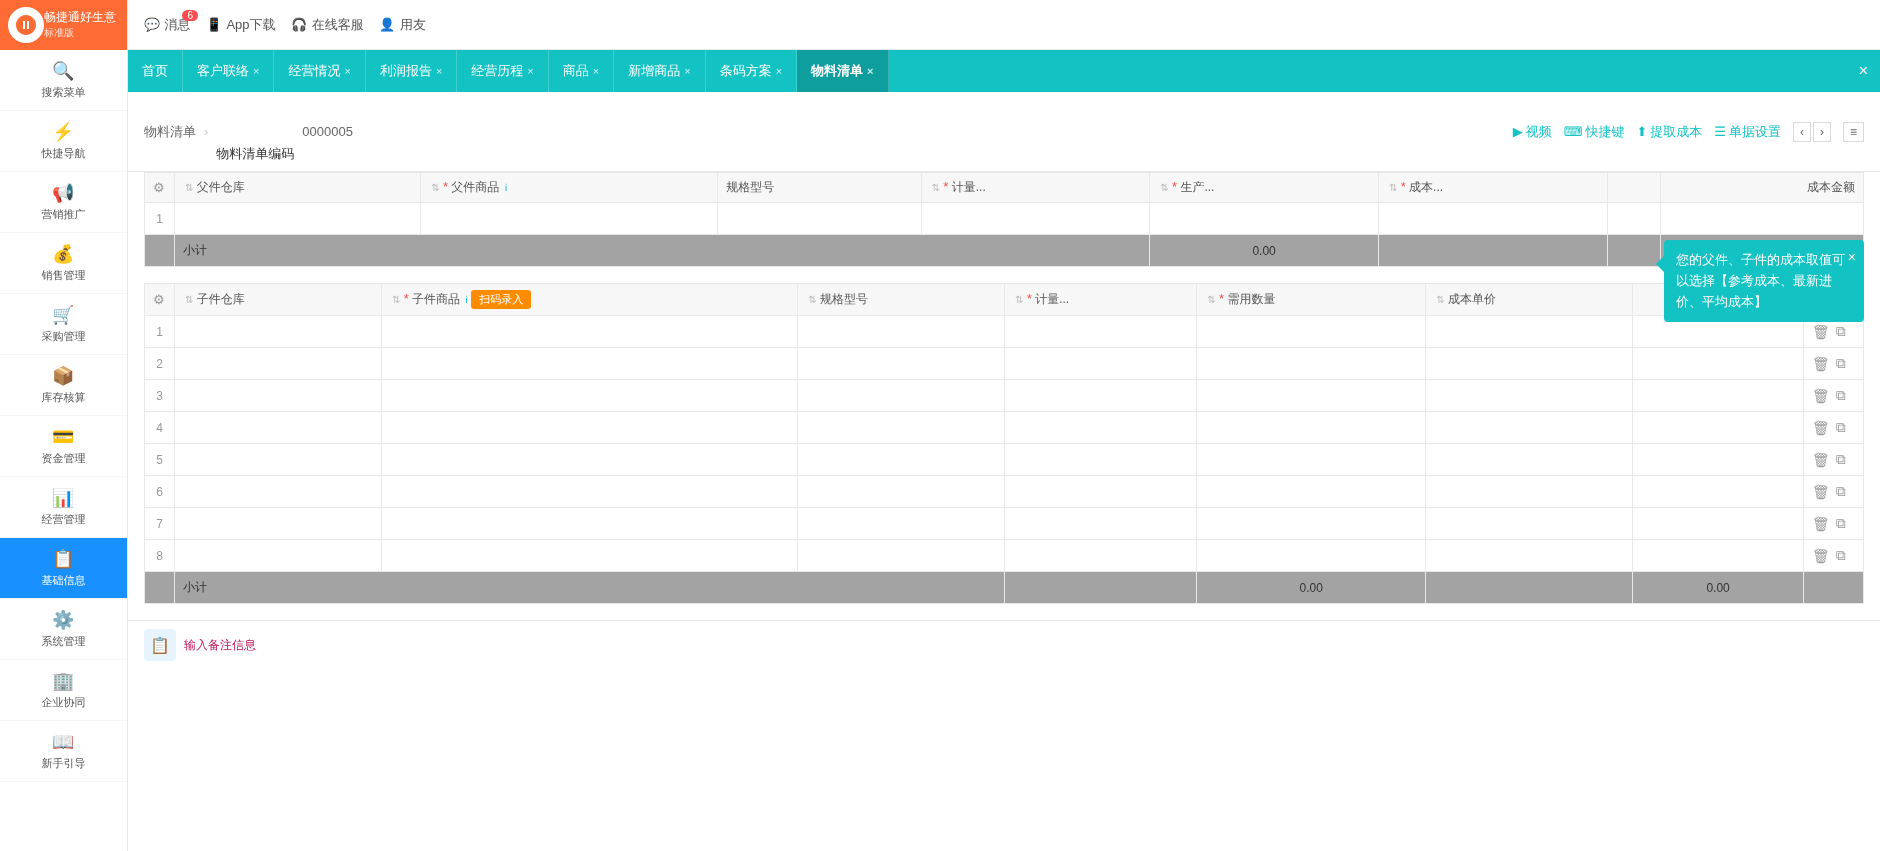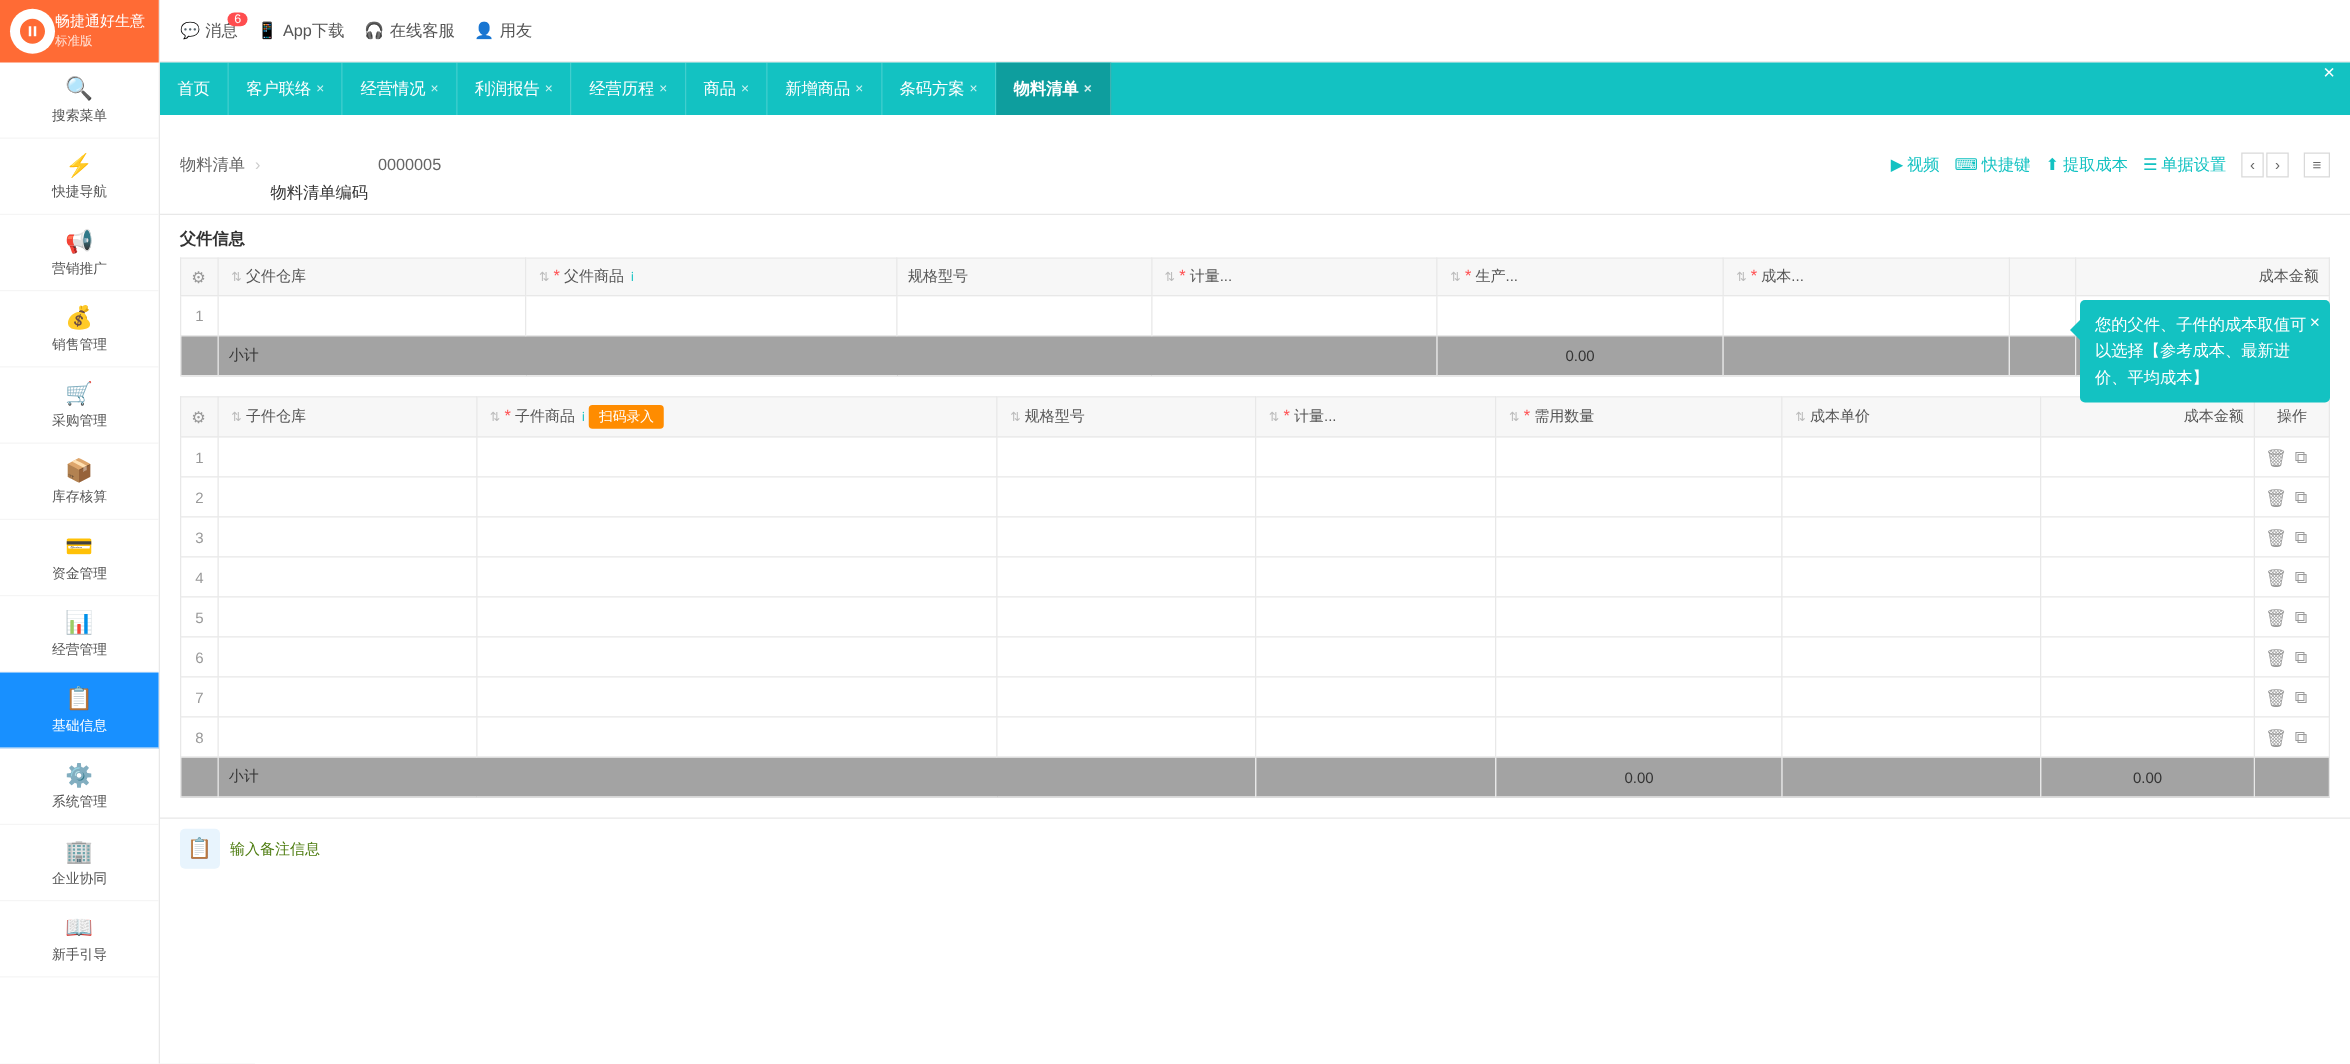--- a/index.html
+++ b/index.html
@@ -24,21 +24,21 @@
     
     .top-header { background: #fff; height: 50px; display: flex; align-items: center; padding: 0 16px; border-bottom: 1px solid #e8e8e8; justify-content: space-between; }
     .top-header-left { display: flex; align-items: center; gap: 8px; }
     .top-header-right { display: flex; align-items: center; gap: 16px; color: #555; }
     .header-icon-item { display: flex; align-items: center; gap: 4px; cursor: pointer; font-size: 12px; position: relative; }
     .badge { background: #ff4d4f; color: #fff; border-radius: 10px; font-size: 10px; padding: 0 4px; position: absolute; top: -6px; right: -8px; min-width: 16px; text-align: center; }
     .btn-trial { background: #13c2c2; color: #fff; border: none; padding: 6px 14px; border-radius: 4px; cursor: pointer; font-size: 13px; }
     .gear-btn { background: none; border: none; cursor: pointer; font-size: 16px; color: #666; }
 
     
-    .nav-tabs { background: #13c2c2; display: flex; height: 42px; padding: 0; overflow: hidden; }
+    .nav-tabs { background: #13c2c2; display: flex; align-items: center; height: 42px; padding: 0; overflow: hidden; }
     .nav-tab { color: #fff; padding: 0 14px; height: 42px; display: flex; align-items: center; gap: 4px; cursor: pointer; font-size: 13px; white-space: nowrap; border-right: 1px solid rgba(255,255,255,0.2); }
     .nav-tab.active { background: #0e9e9e; font-weight: bold; }
     .nav-tab-close { font-size: 11px; opacity: 0.8; cursor: pointer; }
     .nav-right-btn { margin-left: auto; color: #fff; padding: 0 12px; cursor: pointer; font-size: 16px; }
 
     
     .content { flex: 1; overflow: auto; background: #f5f5f5; padding: 0; }
     .content-inner { background: #fff; min-height: 100%; }
 
     
@@ -71,21 +71,21 @@
     .action-icon { color: #999; cursor: pointer; font-size: 14px; }
 
     
     .tooltip-box { position: absolute; background: #13c2c2; color: #fff; padding: 10px 12px; border-radius: 4px; font-size: 12px; line-height: 1.6; width: 200px; z-index: 100; top: 148px; right: 16px; }
     .tooltip-box::before { content: ''; position: absolute; left: -8px; top: 16px; border: 8px solid transparent; border-right-color: #13c2c2; border-left: 0; }
     .tooltip-close { position: absolute; top: 6px; right: 8px; cursor: pointer; font-size: 14px; }
 
     
     .bottom-section { padding: 8px 16px; background: #fff; border-top: 1px solid #e8e8e8; display: flex; align-items: center; gap: 8px; }
     .bottom-icon { width: 32px; height: 32px; background: #e8f4fd; border-radius: 4px; display: flex; align-items: center; justify-content: center; color: #1890ff; cursor: pointer; font-size: 16px; }
-    .bottom-label { color: #4d7c0f; font-size: 12px; }
+    .bottom-label { color: #be185d; font-size: 12px; }
 
     .relative { position: relative; }
   </style>
 </head>
 <body>
 
 <div class="sidebar">
   <div class="sidebar-logo">
     <div class="sidebar-logo-icon">
       <svg viewBox="0 0 24 24" fill="#ff6b35">
@@ -241,21 +241,20 @@
           </div>
           <div class="toolbar-nav-btns">
             <button class="toolbar-nav-btn">‹</button>
             <button class="toolbar-nav-btn">›</button>
           </div>
           <button class="toolbar-nav-btn">≡</button>
         </div>
       </div>
 
       <div class="section">
-        <div class="section-title">父件信息</div>
         <table class="data-table">
           <thead>
             <tr>
               <th style="width:30px;"><span class="th-gear">⚙</span></th>
               <th>
                 <span class="th-sort">⇅</span> 父件仓库
               </th>
               <th>
                 <span class="th-sort">⇅</span>
                 <span class="th-required">*</span> 父件商品

